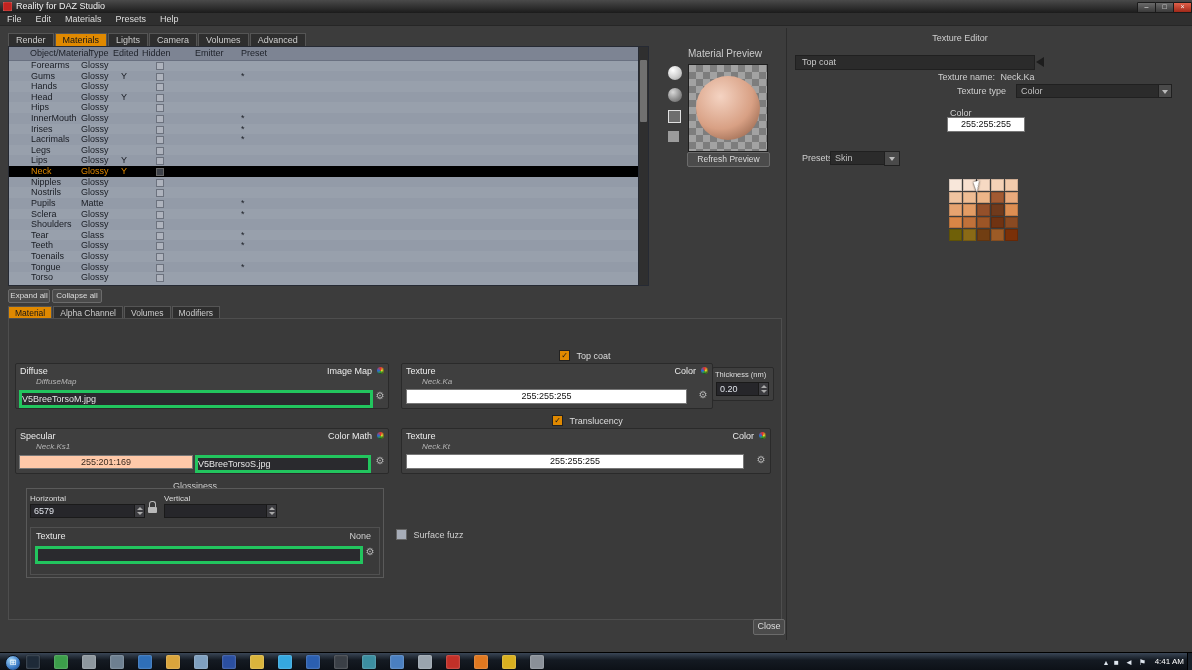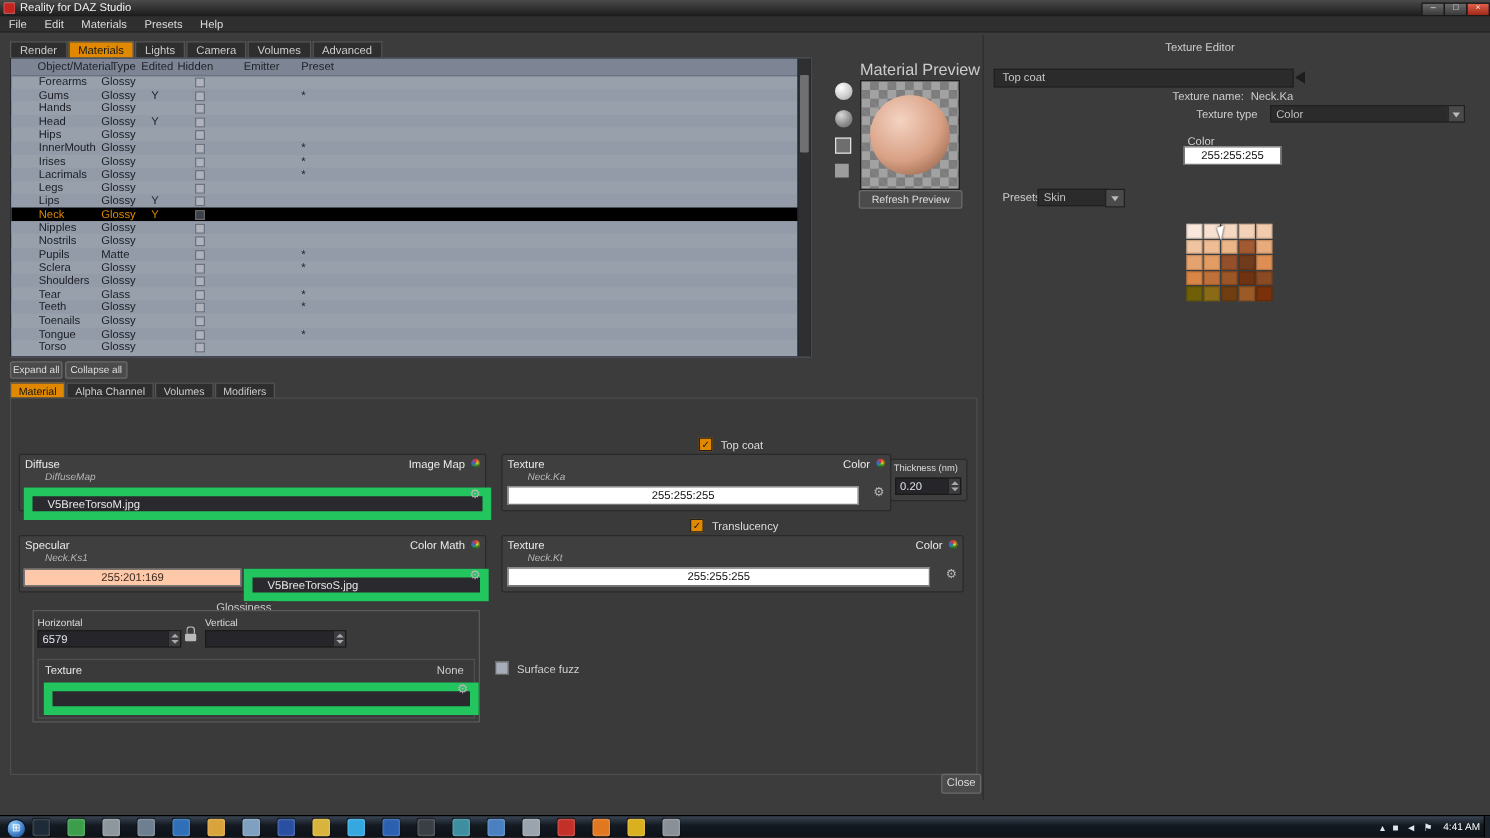--- a/index.html
+++ b/index.html
@@ -44,42 +44,42 @@
   
   .btn{position:absolute;background:#4b4b4b;border:1px solid #6b6b6b;color:#ddd;font-size:8px;text-align:center;border-radius:2px;}
 
   
   .editor-panel{position:absolute;left:8px;top:318px;width:772px;height:300px;background:#3a3a3a;border:1px solid #4e4e4e;}
   .grp{position:absolute;background:#3f3f3f;border:1px solid #2a2a2a;border-radius:2px;}
   .hdr-left{position:absolute;left:4px;top:2px;color:#ececec;}
   .hdr-right{position:absolute;right:16px;top:2px;color:#ececec;}
   .sub{position:absolute;left:4px;top:13px;font-size:8px;font-style:italic;color:#b5b5b5;margin-left:16px;}
   .dot{position:absolute;width:7px;height:7px;border-radius:50%;background:conic-gradient(#d33,#dd3,#3a3,#36c,#d33);box-shadow:inset -1px -1px 1px rgba(0,0,0,.5);}
-  .dfield{position:absolute;background:#2a2a2e;border:7px solid #22c55e;color:#e6e6e6;line-height:12px;padding-left:12px;white-space:nowrap;overflow:hidden;}
+  .dfield{position:absolute;background:#2a2a2e;border:3px solid #22c55e;color:#e6e6e6;line-height:12px;padding-left:0;white-space:nowrap;overflow:hidden;}
   .wfield{position:absolute;background:#fff;border:1px solid #777;color:#111;text-align:center;line-height:12px;}
   .cfield{position:absolute;background:#ffc9a9;border:1px solid #777;color:#3a2a1f;text-align:center;line-height:12px;}
   .gear{position:absolute;width:12px;height:12px;color:#b5b5b5;font-size:10px;line-height:12px;text-align:center;}
   .gear::after{content:"\2699";}
   .cbx{display:inline-block;vertical-align:middle;width:9px;height:9px;background:#e08900;border:1px solid #222;color:#161616;font-size:8px;line-height:9px;text-align:center;}
   .cbx::after{content:"\2713";}
   .cbx.un{background:#a7adb8;border-color:#666;}
   .cbx.un::after{content:"";}
   .cbx-label{margin-left:4px;color:#ddd;vertical-align:middle;}
   .spin{position:absolute;background:#26262a;border:1px solid #1a1a1a;color:#dfe3ea;line-height:12px;padding-left:3px;}
   .spin .arrows{position:absolute;right:0;top:0;bottom:0;width:9px;background:#3c3c40;border-left:1px solid #1a1a1a;}
   .spin .arrows::before{content:"";position:absolute;left:2px;top:2px;border-left:3px solid transparent;border-right:3px solid transparent;border-bottom:3px solid #aaa;}
   .spin .arrows::after{content:"";position:absolute;left:2px;bottom:2px;border-left:3px solid transparent;border-right:3px solid transparent;border-top:3px solid #aaa;}
   .lock{position:absolute;width:9px;height:12px;}
   .lock::before{content:"";position:absolute;left:1px;top:0;width:5px;height:5px;border:1.5px solid #b9b9b9;border-bottom:none;border-radius:3px 3px 0 0;}
   .lock::after{content:"";position:absolute;left:0;bottom:0;width:9px;height:6px;background:#b9b9b9;border-radius:1px;}
   .groupbox{position:absolute;border:1px solid #5a5a5a;}
   .legend{position:absolute;background:#3a3a3a;padding:0 4px;color:#ccc;}
 
   
-  .mp-label{position:absolute;left:688px;top:48px;font-size:13px;color:#ccc;}
+  .mp-label{position:absolute;left:688px;top:48px;font-size:10px;color:#ccc;}
   .mp-ico{position:absolute;left:668px;width:14px;height:14px;}
   .ico-sphere{border-radius:50%;background:radial-gradient(circle at 35% 30%,#fff,#cfcfcf 55%,#9a9a9a);}
   .ico-sphere2{border-radius:50%;background:radial-gradient(circle at 35% 30%,#d8d8d8,#8a8a8a 60%,#5e5e5e);}
   .ico-cube{width:11px;height:11px;border:1px solid #e0e0e0;background:#6e6e6e;}
   .ico-square{width:11px;height:11px;background:#9c9c9c;}
   .preview{position:absolute;left:688px;top:64px;width:78px;height:86px;border:1px solid #1f1f1f;
     background-image:linear-gradient(45deg,#7d7d7d 25%,transparent 25%,transparent 75%,#7d7d7d 75%),
                      linear-gradient(45deg,#7d7d7d 25%,#a2a2a2 25%,#a2a2a2 75%,#7d7d7d 75%);
     background-size:14px 14px;background-position:0 0,7px 7px;}
   .psphere{position:absolute;left:7px;top:11px;width:64px;height:64px;border-radius:50%;

